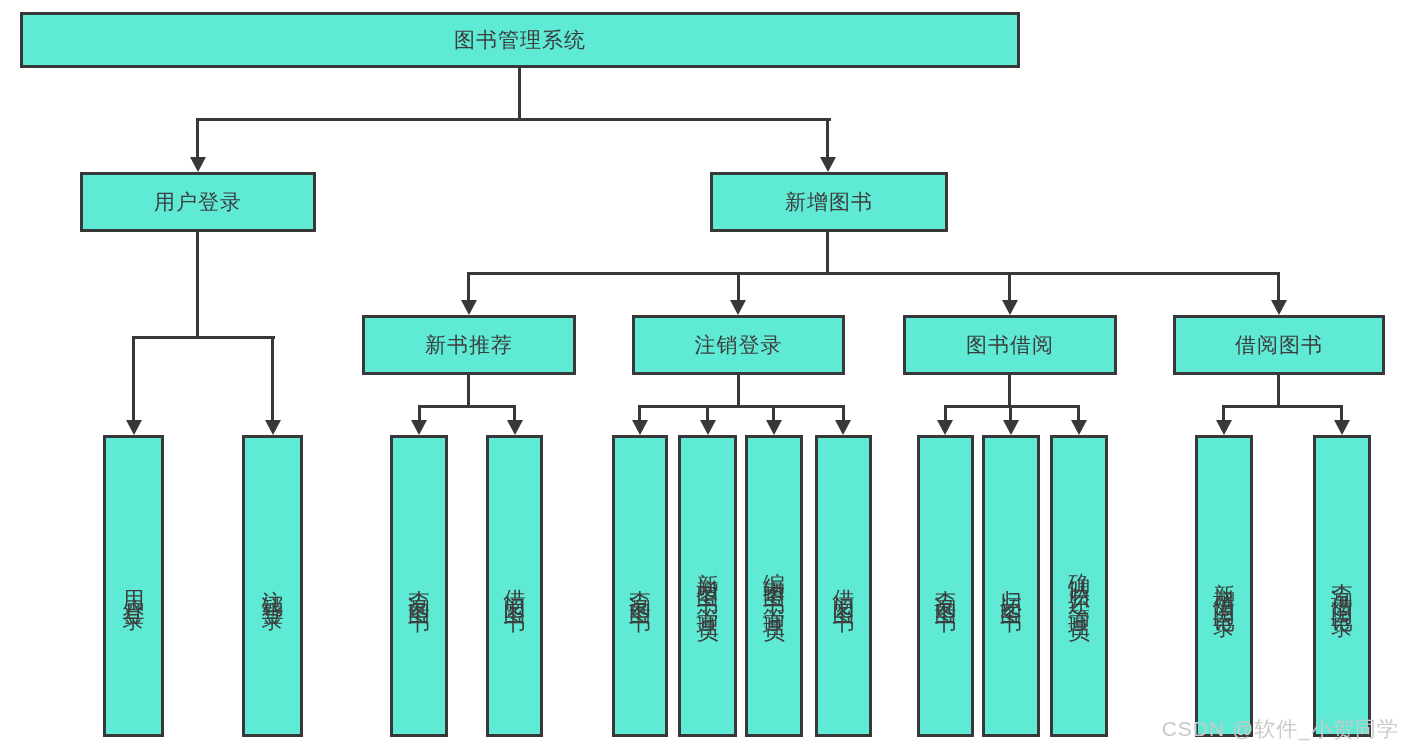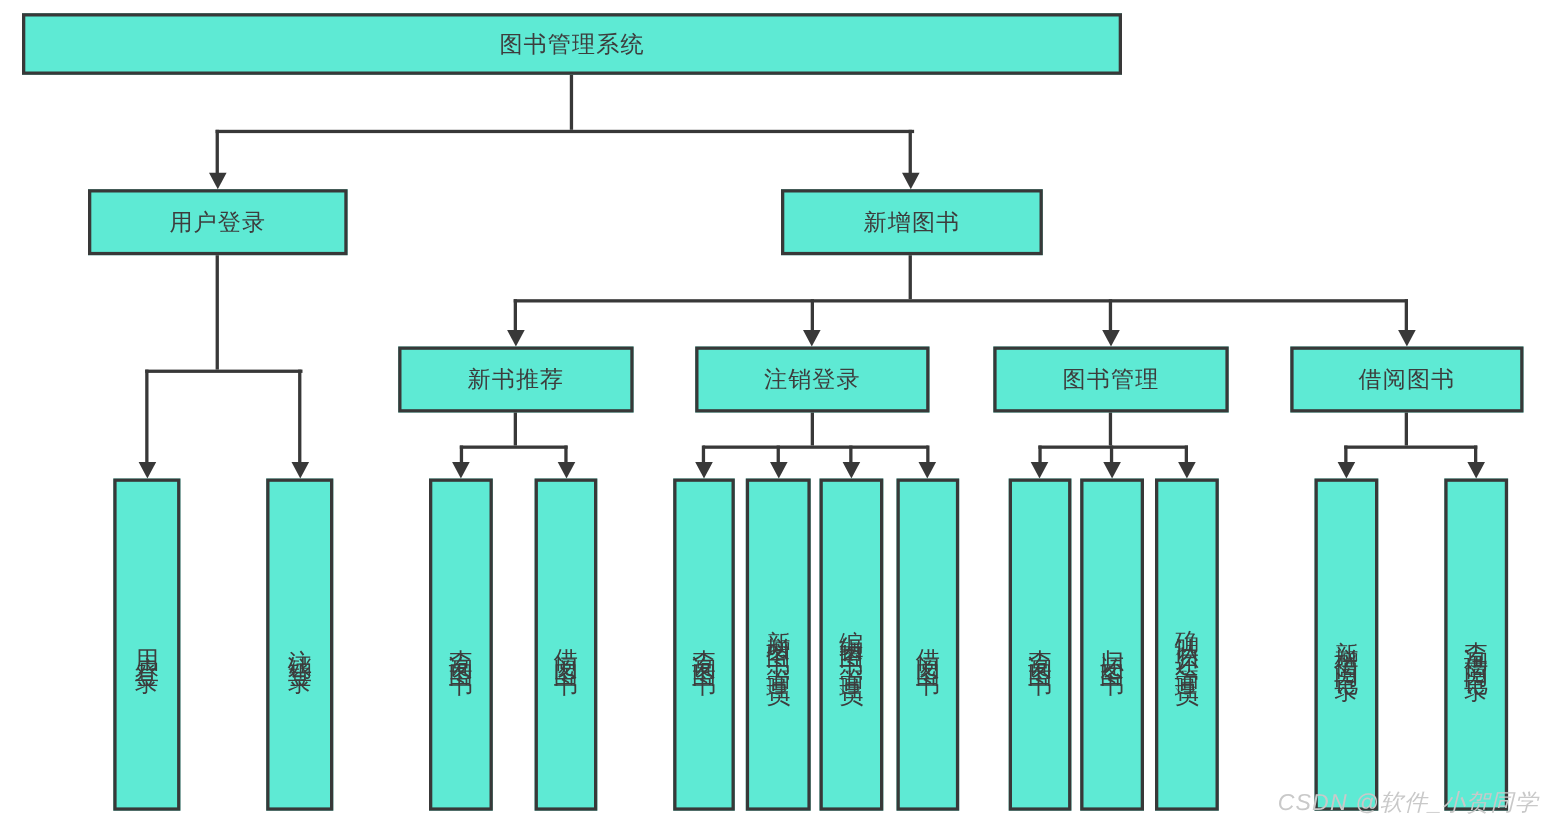--- a/index.html
+++ b/index.html
@@ -41,21 +41,20 @@
     border-right:8px solid transparent;
     border-top:15px solid var(--line);
   }
   .watermark{
     position:absolute;
     right:6px;bottom:4px;
     font-size:21px;
     color:var(--wm);
     letter-spacing:1px;
     z-index:5;
-    font-style:italic;
   }
 </style>
 </head>
 <body>
 
 <div class="canvas">
 
   <div class="box" style="left:20px;top:12px;width:1000px;height:56px">
     <span>图书管理系统</span>
   </div>
@@ -70,21 +69,21 @@
 
   <div class="box" style="left:362px;top:315px;width:214px;height:60px">
     <span>新书推荐</span>
   </div>
 
   <div class="box" style="left:632px;top:315px;width:213px;height:60px">
     <span>注销登录</span>
   </div>
 
   <div class="box" style="left:903px;top:315px;width:214px;height:60px">
-    <span>图书管理</span>
+    <span>图书借阅</span>
   </div>
 
   <div class="box" style="left:1173px;top:315px;width:212px;height:60px">
     <span>借阅图书</span>
   </div>
 
   <div class="box v" style="left:103px;top:435px;width:61px;height:302px">
     <span>用户登录</span>
   </div>
 

